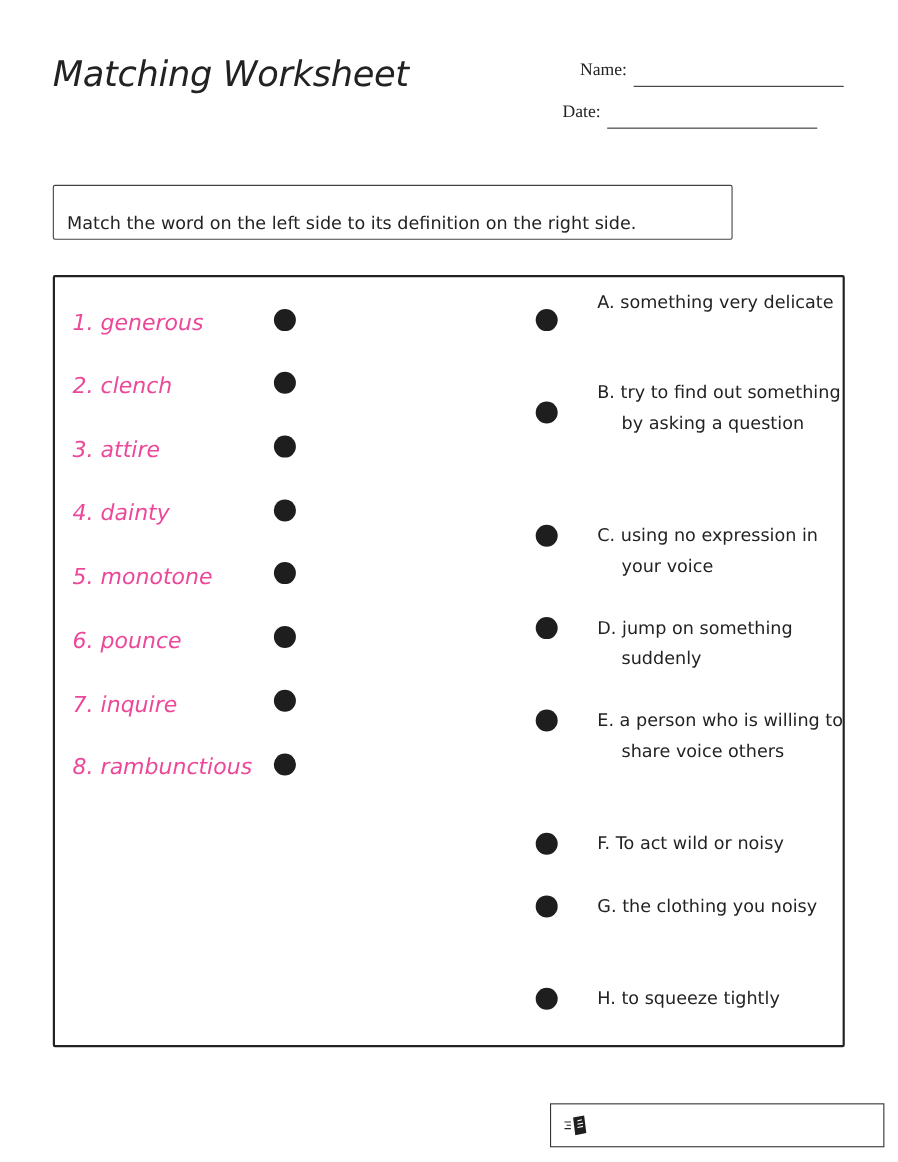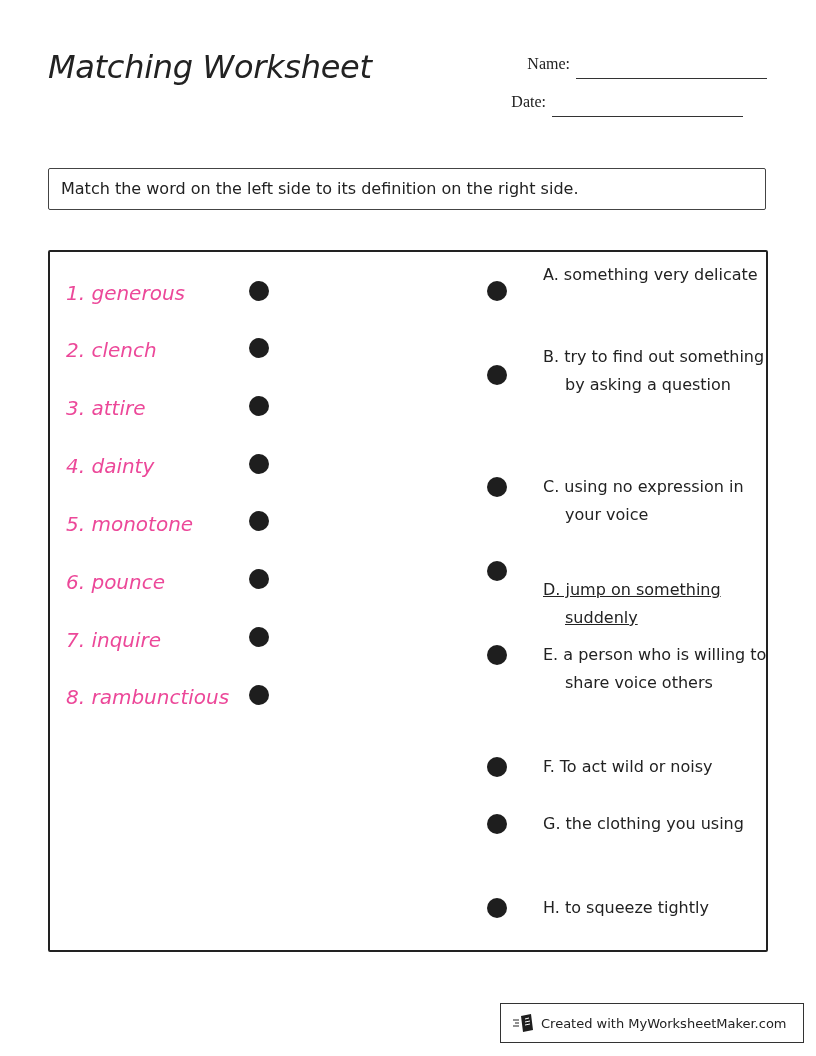--- a/index.html
+++ b/index.html
@@ -45,26 +45,26 @@
       border-bottom: 1px solid #333;
       margin-bottom: -6px;
     }
     .row-name { left: 500px; top: 55px; }
     .row-date { left: 476px; top: 93px; }
 
     .instructions {
       position: absolute;
       left: 48px;
       top: 168px;
-      width: 718px;
+      width: 618px;
       height: 42px;
       border: 1px solid #444;
       border-radius: 2px;
       box-sizing: border-box;
-      padding: 10px 12px;
+      padding: 24px 12px;
       font-size: 16px;
       color: #222;
       white-space: nowrap;
     }
     .main-box {
       position: absolute;
       left: 48px;
       top: 250px;
       width: 720px;
       height: 702px;
@@ -157,28 +157,27 @@
 <div class="dot" style="left:487px; top:477px;"></div>
 <div class="dot" style="left:487px; top:561px;"></div>
 <div class="dot" style="left:487px; top:645px;"></div>
 <div class="dot" style="left:487px; top:757px;"></div>
 <div class="dot" style="left:487px; top:814px;"></div>
 <div class="dot" style="left:487px; top:898px;"></div>
 
 <div class="def" style="top:261px;">A. something very delicate</div>
 <div class="def" style="top:343px;">B. try to find out something by asking a question</div>
 <div class="def" style="top:473px;">C. using no expression in your voice</div>
-<div class="def" style="top:576px;text-decoration:underline;">D. jump on something suddenly</div>
+<div class="def" style="top:557px;">D. jump on something suddenly</div>
 <div class="def" style="top:641px;">E. a person who is willing to share voice others</div>
 <div class="def" style="top:753px;">F. To act wild or noisy</div>
-<div class="def" style="top:810px;">G. the clothing you using</div>
+<div class="def" style="top:810px;">G. the clothing you noisy</div>
 <div class="def" style="top:894px;">H. to squeeze tightly</div>
 
 <div class="footer">
   <svg width="22" height="20" viewBox="0 0 22 20">
     <line x1="0" y1="7" x2="6" y2="7" stroke="#222" stroke-width="1"></line>
     <line x1="2" y1="10" x2="6" y2="10" stroke="#222" stroke-width="1"></line>
     <line x1="0" y1="13" x2="6" y2="13" stroke="#222" stroke-width="1"></line>
     <path d="M8 3 L18 1 L20 17 L10 19 Z" fill="#1e1e1e"></path>
     <path d="M12 6 L16 5 M12 9 L17 8 M12 12 L17 11" stroke="#fff" stroke-width="1"></path>
   </svg>
-  <span>Created with MyWorksheetMaker.com</span>
 </div>
 
 </body></html>

